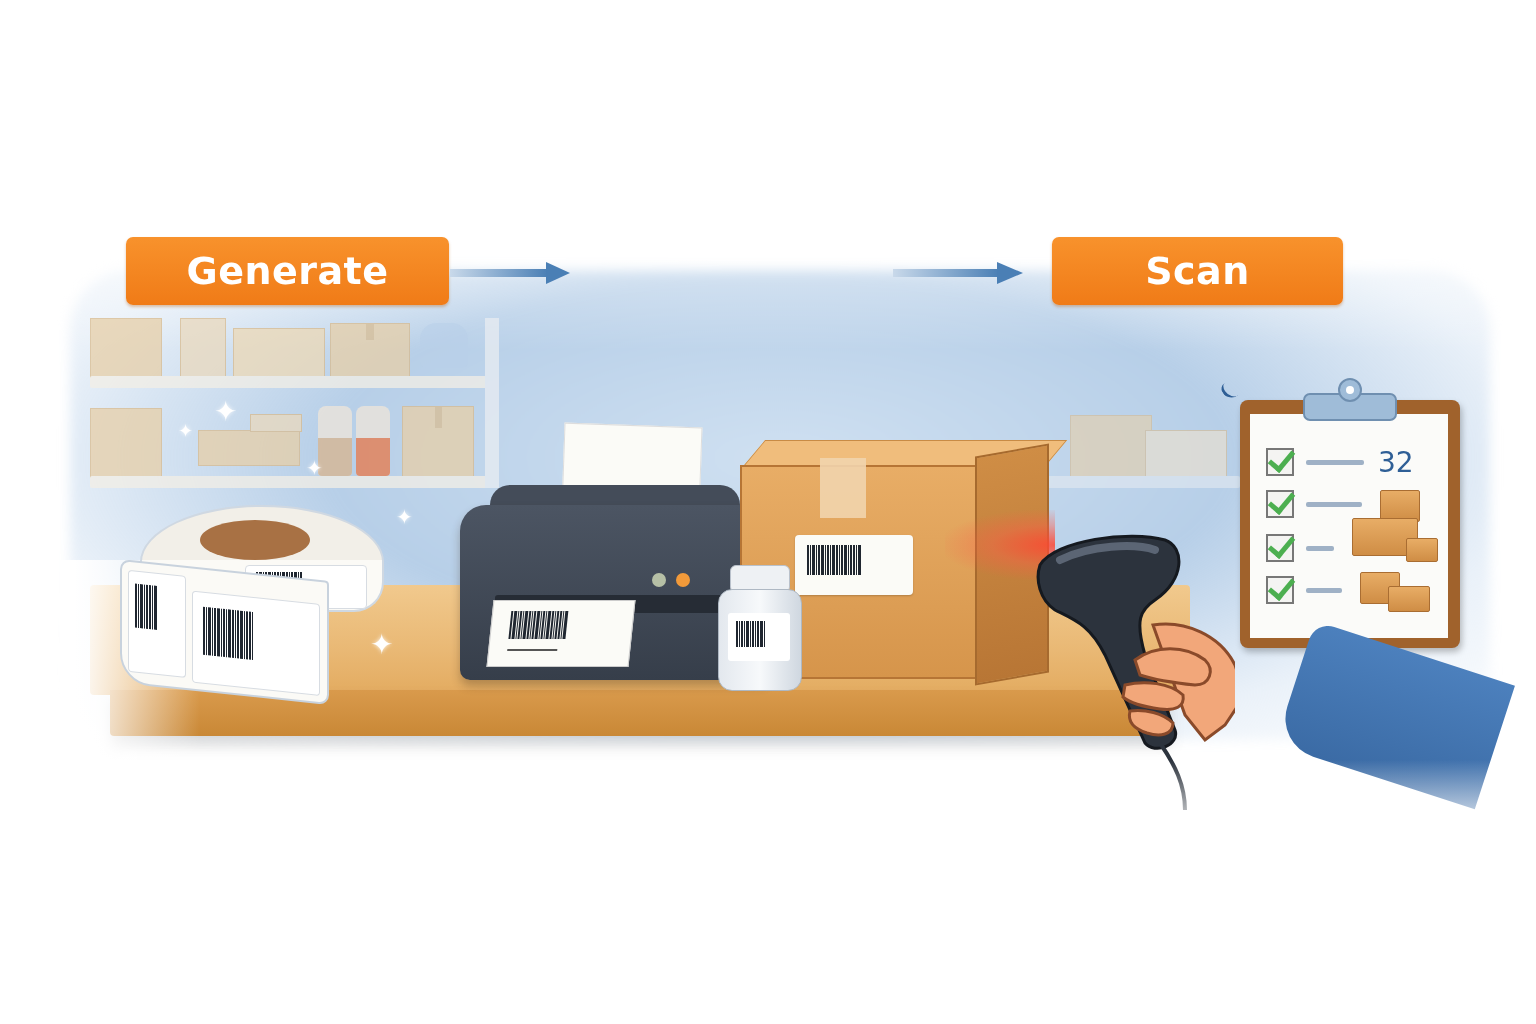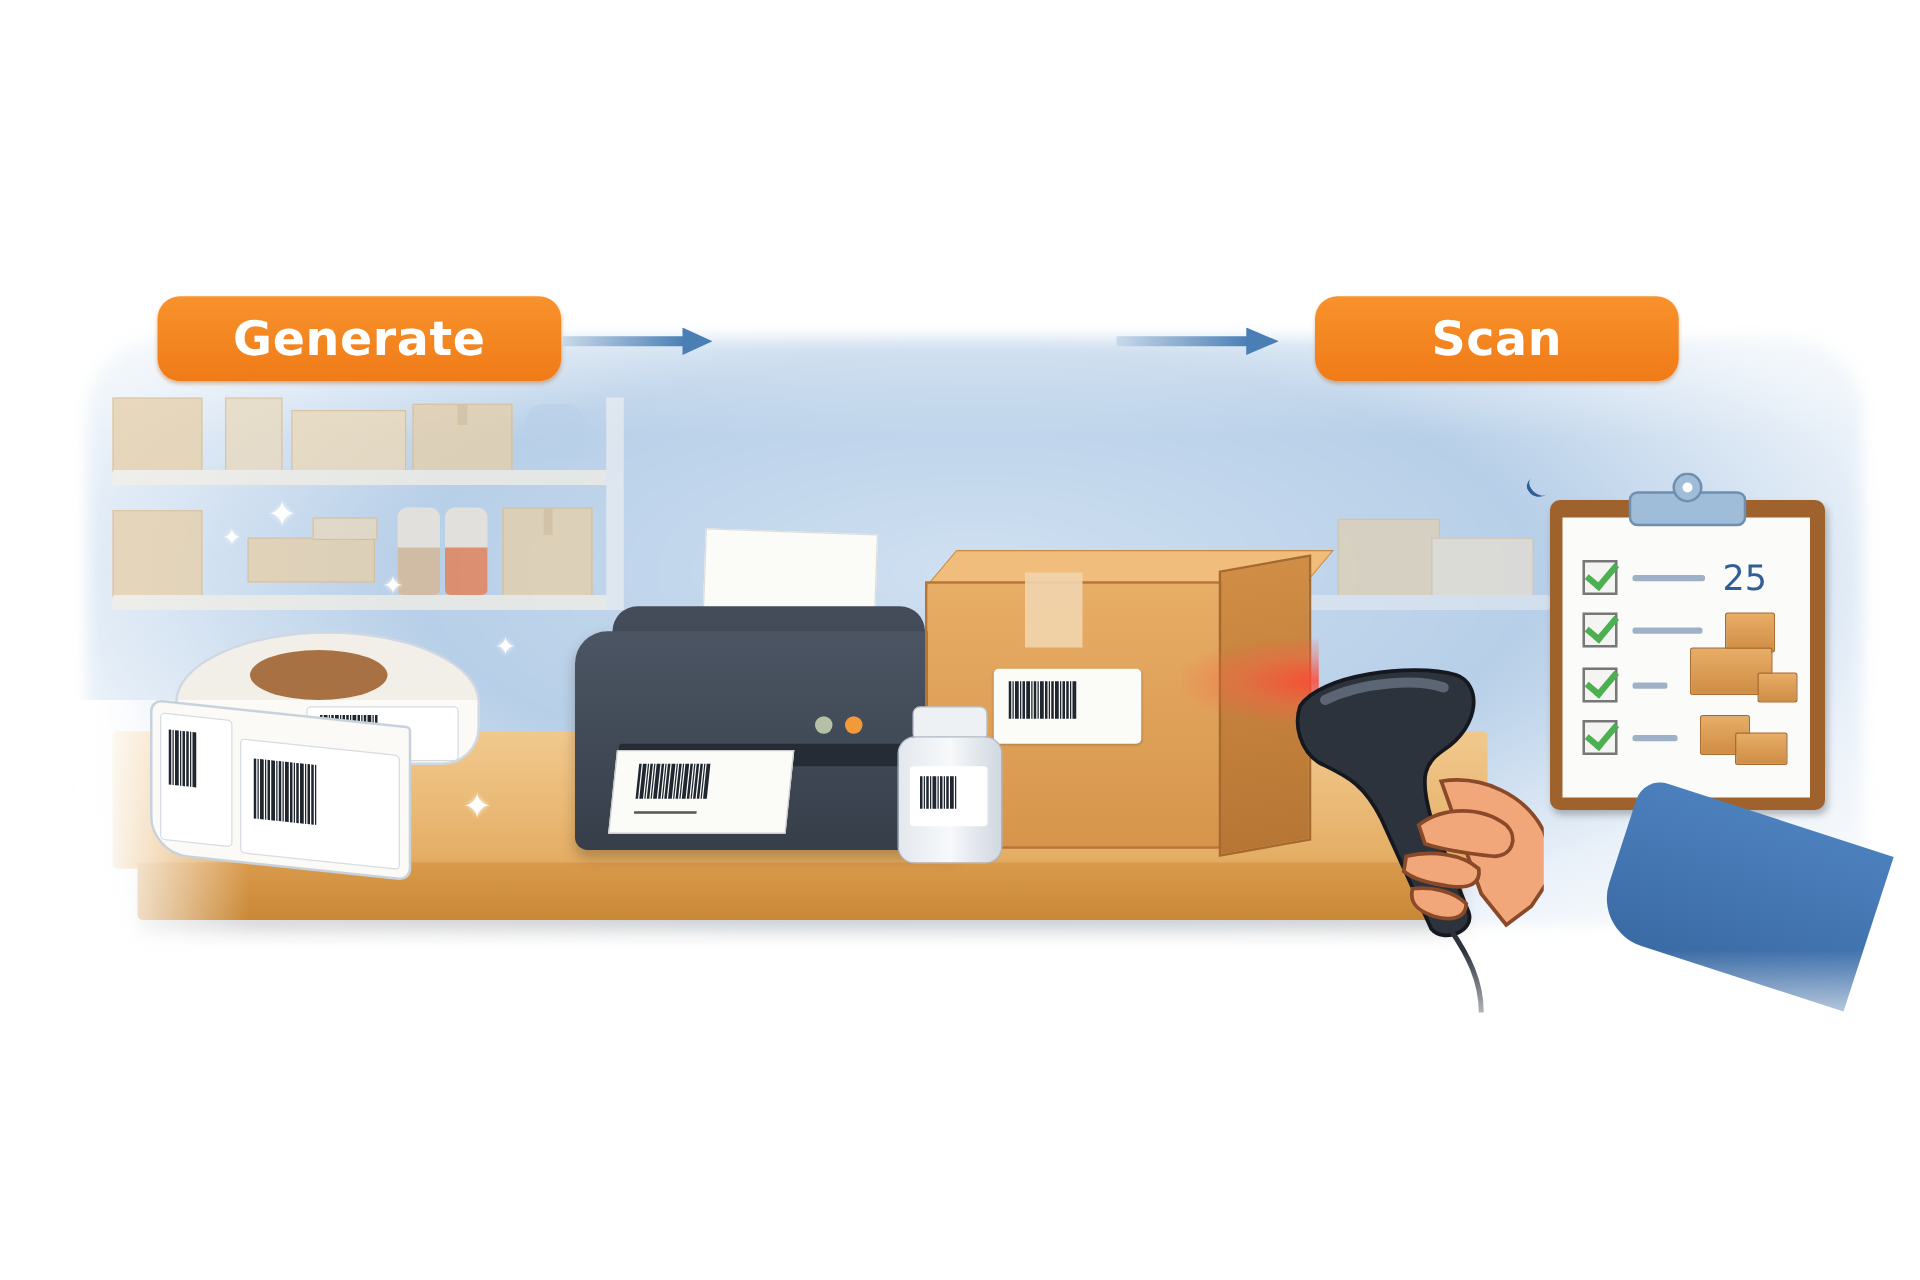--- a/index.html
+++ b/index.html
@@ -16,21 +16,21 @@
   .shelf-post{position:absolute;top:0;width:14px;height:170px;background:#e9edf2;}
   .bg-box{position:absolute;background:#e7cfa8;border:1px solid #d8ba8d;}
   .bg-box .tape{position:absolute;left:45%;top:0;width:10%;height:30%;background:#d9bd92;}
   .bottle{position:absolute;width:34px;height:70px;border-radius:8px 8px 4px 4px;background:#efe6da;}
   .bottle .fill{position:absolute;left:0;bottom:0;width:100%;height:55%;border-radius:0 0 4px 4px;}
   .jar{position:absolute;left:420px;top:0;width:48px;height:45px;border-radius:16px 16px 6px 6px;background:#b9cfe8;opacity:.8;}
 
   .right-shelf{position:absolute;left:1000px;top:410px;width:240px;height:80px;opacity:.6;}
 
   
-  .step{position:absolute;top:237px;height:68px;border-radius:18px;
+  .step{position:absolute;top:237px;height:68px;border-radius:7px;
     background:linear-gradient(180deg,#f8922c 0%,#f07b17 100%);
     box-shadow:0 2px 3px rgba(180,90,10,.35);
     display:flex;align-items:center;justify-content:center;cursor:pointer;}
   .step span{color:#fff;font-family:"DejaVu Sans",sans-serif;font-weight:bold;font-size:38px;letter-spacing:0.5px;}
   .arrow{position:absolute;top:262px;height:22px;}
 
   .stock-text{position:absolute;left:1078px;top:336px;color:#2f5f96;font-weight:bold;font-size:27px;font-family:"DejaVu Sans",sans-serif;}
   .stock-tick{position:absolute;left:1222px;top:380px;width:16px;height:18px;border-left:3px solid #2f5f96;border-radius:40% 0 0 60%;transform:rotate(-35deg);}
 
   
@@ -330,21 +330,21 @@
     <div class="cb-paper"></div>
     <svg class="cb-clip" viewBox="0 0 108 44">
       <rect x="8" y="16" width="92" height="26" rx="6" fill="#9fbcd8" stroke="#6f8fb0" stroke-width="2"></rect>
       <circle cx="54" cy="12" r="11" fill="#9fbcd8" stroke="#6f8fb0" stroke-width="2"></circle>
       <circle cx="54" cy="12" r="4" fill="#fff"></circle>
     </svg>
     <div class="cb-row" style="top:48px;">
       <div class="cb-check"></div>
       <div class="cb-line" style="width:58px;"></div>
     </div>
-    <div class="cb-val">25</div>
+    <div class="cb-val">32</div>
     <div class="cb-row" style="top:90px;">
       <div class="cb-check"></div>
       <div class="cb-line" style="width:56px;"></div>
     </div>
     <div class="cb-row" style="top:134px;">
       <div class="cb-check"></div>
       <div class="cb-line" style="width:28px;"></div>
     </div>
     <div class="cb-row" style="top:176px;">
       <div class="cb-check"></div>

